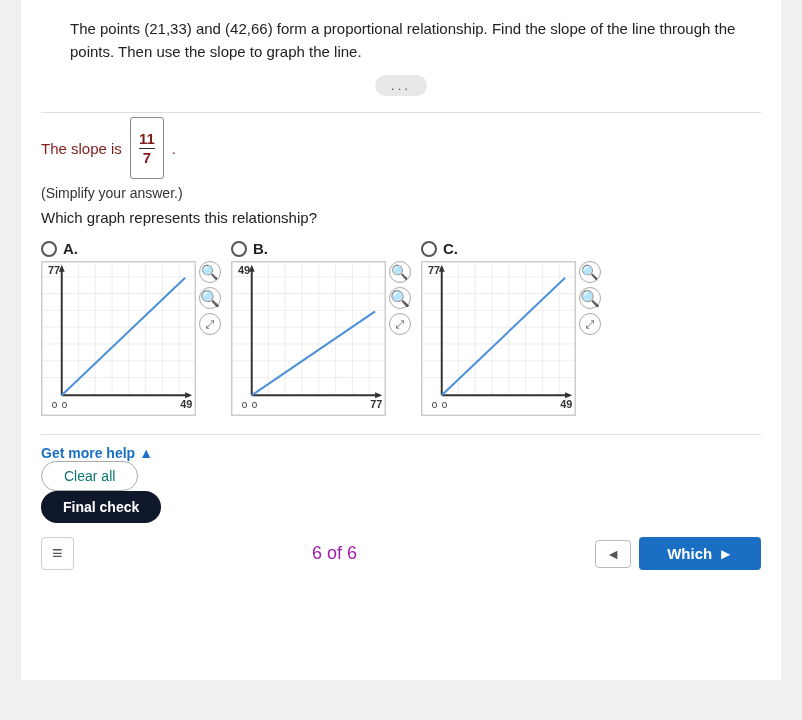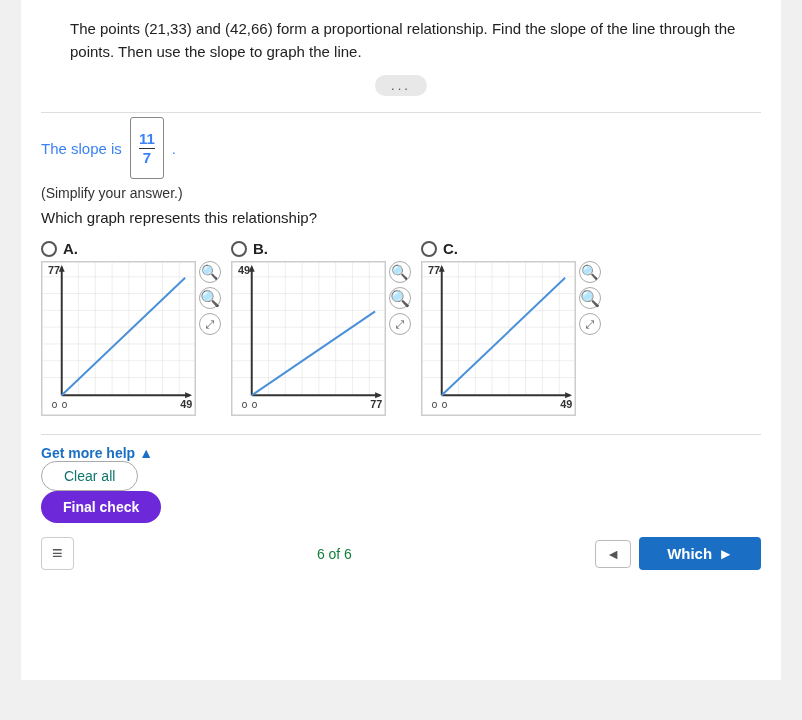--- a/index.html
+++ b/index.html
@@ -35,21 +35,21 @@
       background: #e8e8e8;
       border-radius: 20px;
       padding: 3px 16px;
       font-size: 13px;
       color: #555;
       letter-spacing: 3px;
     }
     .slope-section {
       margin-bottom: 6px;
       font-size: 15px;
-      color: #3b82f6;
+      color: #7f1d1d;
       display: flex;
       align-items: center;
       gap: 8px;
     }
     .fraction {
       display: inline-flex;
       flex-direction: column;
       align-items: center;
       font-size: 15px;
       border: 1.5px solid #888;
@@ -164,21 +164,21 @@
     .clear-all-btn {
       background: #fff;
       border: 1.5px solid #aaa;
       border-radius: 20px;
       padding: 6px 22px;
       font-size: 14px;
       color: #0f766e;
       cursor: pointer;
     }
     .final-check-btn {
-      background: #6d28d9;
+      background: #0f172a;
       border: none;
       border-radius: 20px;
       padding: 8px 22px;
       font-size: 14px;
       color: #fff;
       font-weight: bold;
       cursor: pointer;
     }
     .nav-bar {
       display: flex;
@@ -190,22 +190,22 @@
     .menu-btn {
       background: #fff;
       border: 1px solid #ccc;
       border-radius: 4px;
       padding: 5px 10px;
       cursor: pointer;
       font-size: 18px;
       color: #555;
     }
     .page-info {
-      font-size: 14px;
-      color: #15803d;
+      font-size: 18px;
+      color: #a21caf;
     }
     .nav-arrows {
       display: flex;
       align-items: center;
       gap: 8px;
     }
     .nav-prev {
       background: #fff;
       border: 1.5px solid #bbb;
       border-radius: 4px;

